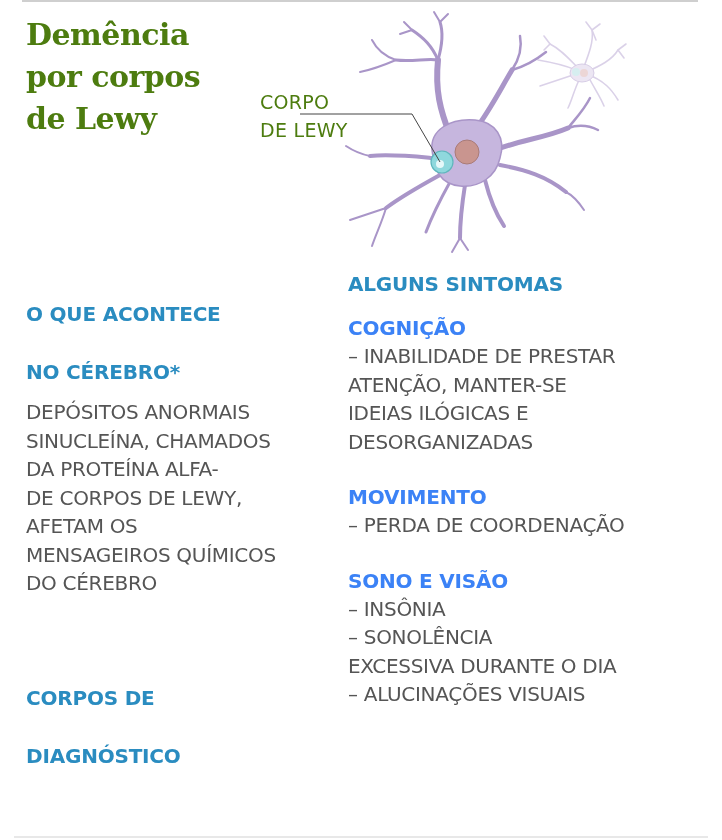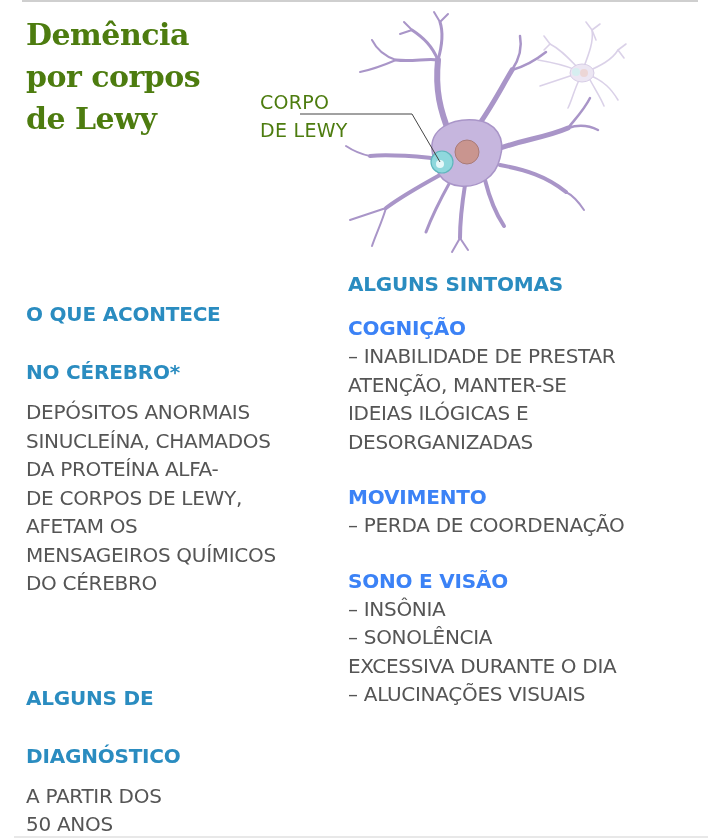--- a/index.html
+++ b/index.html
@@ -99,28 +99,24 @@
     <span>DEPÓSITOS ANORMAIS</span>
     <span>SINUCLEÍNA, CHAMADOS</span>
     <span>DA PROTEÍNA ALFA-</span>
     <span>DE CORPOS DE LEWY,</span>
     <span>AFETAM OS</span>
     <span>MENSAGEIROS QUÍMICOS</span>
     <span>DO CÉREBRO</span>
   </div>
   <div class="gap-md"></div>
   <div class="h-blue">
-    <span>ALGUNS DE</span>
+    <span>CORPOS DE</span>
     <span>DIAGNÓSTICO</span>
   </div>
   <div class="gap-sm"></div>
-  <div class="body">
-    <span>A PARTIR DOS</span>
-    <span>50 ANOS</span>
-  </div>
 </div>
 
 <div class="col-right">
   <div class="h-blue">ALGUNS SINTOMAS</div>
   <div class="gap-sm" style="height:16px"></div>
 
   <div>
     <div class="h-dark">COGNIÇÃO</div>
     <div class="body">
       <span>– INABILIDADE DE PRESTAR</span>

